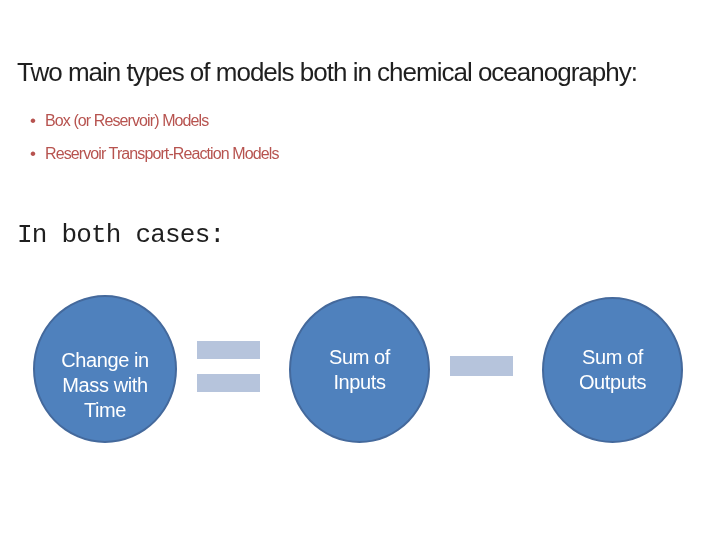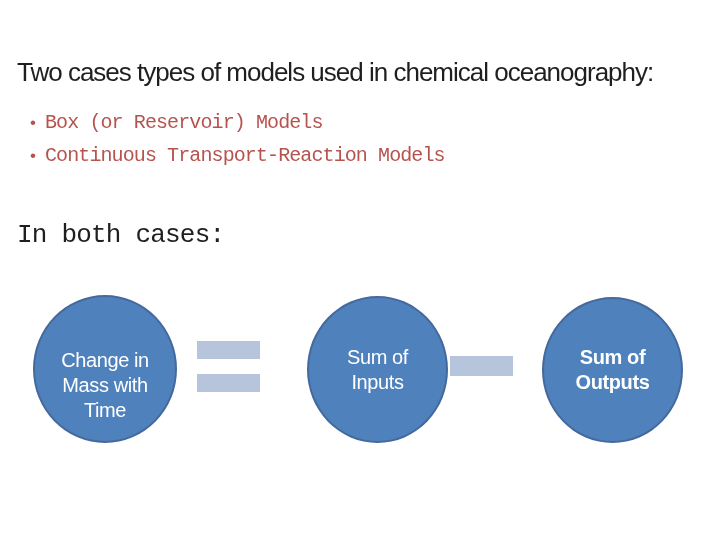--- a/index.html
+++ b/index.html
@@ -20,68 +20,68 @@
     left:30px;top:111px;
     color:#b7534f;
   }
   .bullet-row{
     display:flex;align-items:baseline;height:33px;
   }
   .bullet-dot{
     font-size:17px;width:15px;flex:0 0 15px;color:#b7534f;
   }
   .bullet-label{
-    font-size:20px;letter-spacing:-0.9px;white-space:nowrap;font-family:Liberation Mono, monospace;
+    font-size:16px;letter-spacing:-0.9px;white-space:nowrap;
   }
   .subheading{
     left:17px;top:221px;
     font-size:26px;line-height:1.1;letter-spacing:-0.8px;
     color:#1f1f1f;white-space:nowrap;font-family:Liberation Mono, monospace;
   }
 
   .circle{
     border-radius:50%;
     background:#4f81bd;
     border:2px solid #44699c;
     box-sizing:border-box;
     display:flex;align-items:center;justify-content:center;
   }
   .circle-label{
     color:#ffffff;text-align:center;
     font-size:20px;line-height:25px;letter-spacing:-0.4px;
   }
   #circle-change{left:33px;top:295px;width:144px;height:148px;}
   #circle-change .circle-label{width:116px;margin-top:32px;}
-  #circle-inputs{left:307px;top:296px;width:141px;height:147px;}
+  #circle-inputs{left:289px;top:296px;width:141px;height:147px;}
   #circle-inputs .circle-label{width:100px;}
   #circle-outputs{left:542px;top:297px;width:141px;height:146px;}
-  #circle-outputs .circle-label{width:104px;font-weight:bold;}
+  #circle-outputs .circle-label{width:104px;}
 
   .op-bar{
     position:absolute;background:#b6c4dc;width:63px;height:18px;
   }
   #equals-op{left:197px;top:341px;width:63px;height:51px;}
   #equals-op .bar-top{left:0;top:0;}
   #equals-op .bar-bottom{left:0;top:33px;}
   #minus-op{left:450px;top:356px;width:63px;height:20px;}
   #minus-op .bar-single{left:0;top:0;height:20px;}
 </style>
 </head>
 <body>
 
-<div class="abs slide-title">Two cases types of models used in chemical oceanography:</div>
+<div class="abs slide-title">Two main types of models both in chemical oceanography:</div>
 
 <div class="abs bullet-list">
   <div class="bullet-row">
     <span class="bullet-dot">•</span>
     <span class="bullet-label">Box (or Reservoir) Models</span>
   </div>
   <div class="bullet-row">
     <span class="bullet-dot">•</span>
-    <span class="bullet-label">Continuous Transport-Reaction Models</span>
+    <span class="bullet-label">Reservoir Transport-Reaction Models</span>
   </div>
 </div>
 
 <div class="abs subheading">In both cases:</div>
 
 <div class="abs circle" id="circle-change">
   <div class="circle-label">Change in Mass with Time</div>
 </div>
 
 <div class="abs" id="equals-op">

